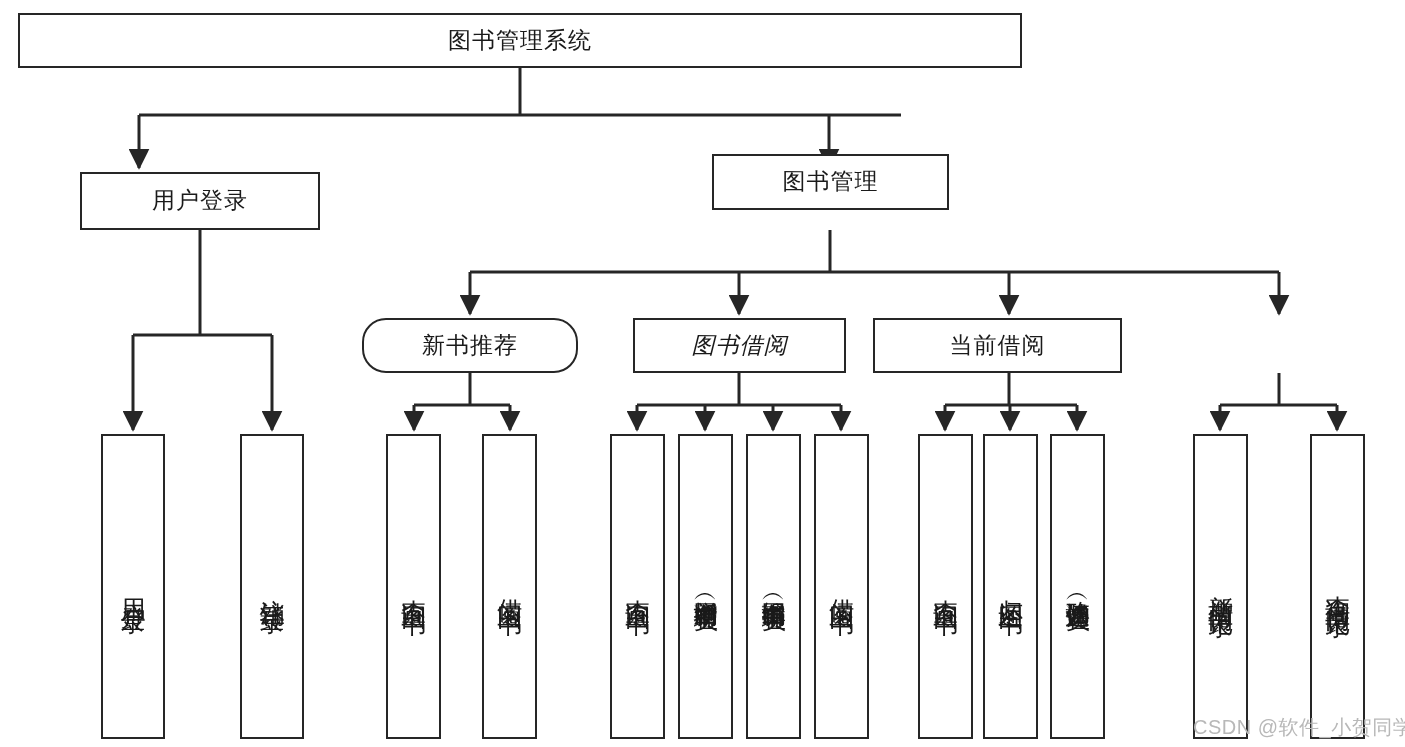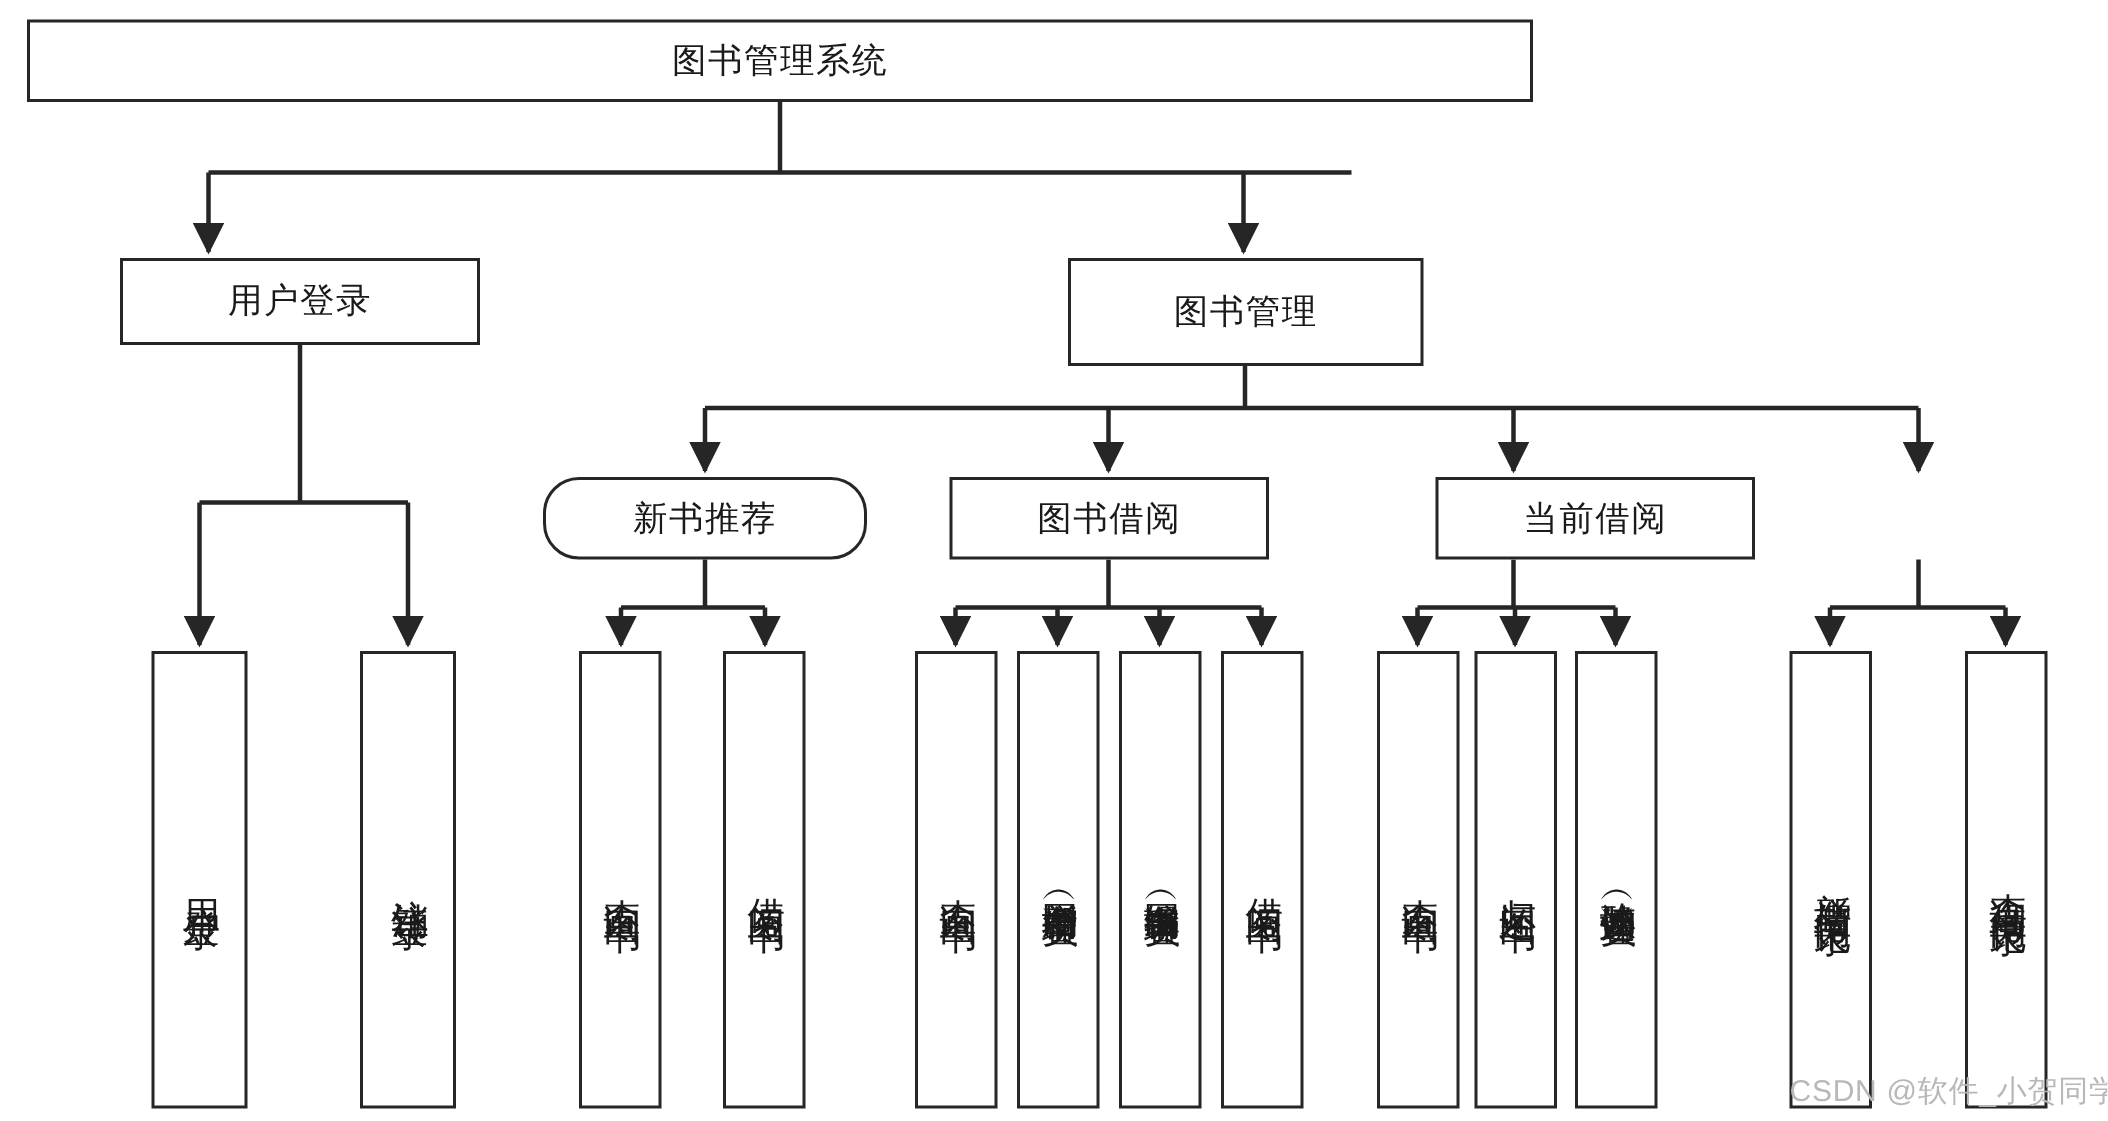--- a/index.html
+++ b/index.html
@@ -113,25 +113,25 @@
       <path d="M 1279 373 L 1279 405"></path>
       <path d="M 1220 405 L 1337 405"></path>
       <path d="M 1220 405 L 1220 430" marker-end="url(#arrow)"></path>
       <path d="M 1337 405 L 1337 430" marker-end="url(#arrow)"></path>
     </g>
   </svg>
 
   <div class="node h" style="left: 18px; top: 13px; width: 1004px; height: 55px; border-color: rgb(38, 38, 38); background: rgb(255, 255, 255); color: rgb(26, 26, 26);">图书管理系统</div>
 
   <div class="node h" style="left: 80px; top: 172px; width: 240px; height: 58px; border-color: rgb(38, 38, 38); background: rgb(255, 255, 255); color: rgb(26, 26, 26);">用户登录</div>
-  <div class="node h" style="left: 712px; top: 172px; width: 237px; height: 72px; border-color: rgb(38, 38, 38); background: rgb(255, 255, 255); color: rgb(26, 26, 26);">图书管理</div>
+  <div class="node h" style="left: 712px; top: 154px; width: 237px; height: 56px; border-color: rgb(38, 38, 38); background: rgb(255, 255, 255); color: rgb(26, 26, 26);">图书管理</div>
 
   <div class="node h" style="left: 362px; top: 318px; width: 216px; height: 55px; border-color: rgb(38, 38, 38); background: rgb(255, 255, 255); color: rgb(26, 26, 26); border-radius: 24px;">新书推荐</div>
-  <div class="node h" style="left: 633px; top: 318px; width: 213px; height: 55px; border-color: rgb(38, 38, 38); background: rgb(255, 255, 255); color: rgb(26, 26, 26);">图书借阅</div>
-  <div class="node h" style="left: 957px; top: 318px; width: 213px; height: 55px; border-color: rgb(38, 38, 38); background: rgb(255, 255, 255); color: rgb(26, 26, 26);">当前借阅</div>
+  <div class="node h" style="left: 633px; top: 318px; width: 213px; height: 55px; border-color: rgb(38, 38, 38); background: rgb(255, 255, 255); color: rgb(26, 26, 26); font-style: italic;">图书借阅</div>
+  <div class="node h" style="left: 873px; top: 318px; width: 249px; height: 55px; border-color: rgb(38, 38, 38); background: rgb(255, 255, 255); color: rgb(26, 26, 26);">当前借阅</div>
 
   <div class="node v" style="left: 101px; top: 434px; width: 64px; height: 305px; border-color: rgb(38, 38, 38); background: rgb(255, 255, 255); color: rgb(26, 26, 26);">用户登录</div>
   <div class="node v" style="left: 240px; top: 434px; width: 64px; height: 305px; border-color: rgb(38, 38, 38); background: rgb(255, 255, 255); color: rgb(26, 26, 26);">注销登录</div>
   <div class="node v" style="left: 386px; top: 434px; width: 55px; height: 305px; border-color: rgb(38, 38, 38); background: rgb(255, 255, 255); color: rgb(26, 26, 26);">查询图书</div>
   <div class="node v" style="left: 482px; top: 434px; width: 55px; height: 305px; border-color: rgb(38, 38, 38); background: rgb(255, 255, 255); color: rgb(26, 26, 26);">借阅图书</div>
   <div class="node v" style="left: 610px; top: 434px; width: 55px; height: 305px; border-color: rgb(38, 38, 38); background: rgb(255, 255, 255); color: rgb(26, 26, 26);">查询图书</div>
   <div class="node v tight" style="left: 678px; top: 434px; width: 55px; height: 305px; border-color: rgb(38, 38, 38); background: rgb(255, 255, 255); color: rgb(26, 26, 26);">新增图书（管理员）</div>
   <div class="node v tight" style="left: 746px; top: 434px; width: 55px; height: 305px; border-color: rgb(38, 38, 38); background: rgb(255, 255, 255); color: rgb(26, 26, 26);">编辑图书（管理员）</div>
   <div class="node v" style="left: 814px; top: 434px; width: 55px; height: 305px; border-color: rgb(38, 38, 38); background: rgb(255, 255, 255); color: rgb(26, 26, 26);">借阅图书</div>
   <div class="node v" style="left: 918px; top: 434px; width: 55px; height: 305px; border-color: rgb(38, 38, 38); background: rgb(255, 255, 255); color: rgb(26, 26, 26);">查询图书</div>

